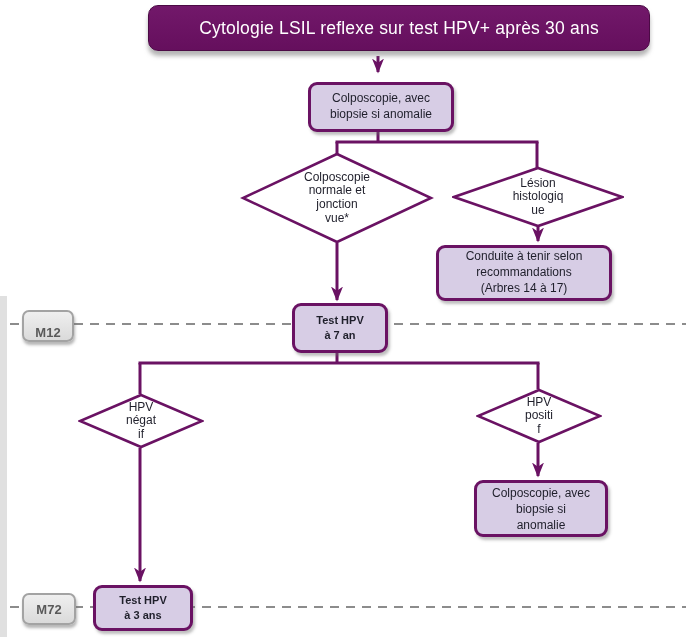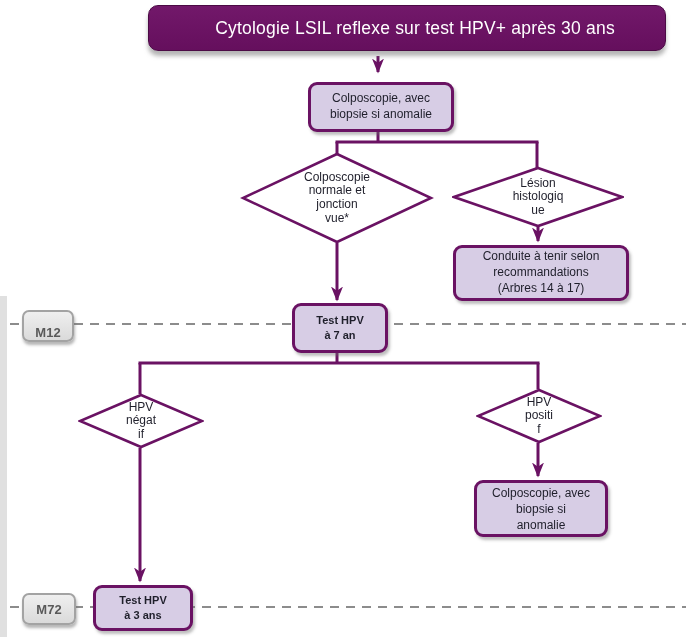--- a/index.html
+++ b/index.html
@@ -9,21 +9,21 @@
   }
   .connectors{position:absolute;left:0;top:0;z-index:1;}
   .edge-strip{position:absolute;left:0;top:296px;width:7px;height:341px;background:#e0e0e0;z-index:0;}
 
   .title-banner{
     position:absolute;left:148px;top:5px;width:500px;height:44px;z-index:3;
     background:linear-gradient(#72186a,#650f5d);
     border:1px solid #4b0a45;border-radius:10px;
     box-shadow:0 5px 4px rgba(120,120,120,0.55);
     display:flex;align-items:center;justify-content:center;
-    color:#ffffff;font-size:17.5px;font-weight:500;letter-spacing:.2px;padding-left:16px;
+    color:#ffffff;font-size:17.5px;font-weight:500;letter-spacing:.2px;
   }
 
   .box{
     position:absolute;z-index:3;background:#d7cde5;border:3px solid #6a1263;border-radius:9px;
     box-shadow:2px 3px 3px rgba(110,110,110,0.45);
     display:flex;flex-direction:column;align-items:center;justify-content:center;
     text-align:center;font-size:12px;line-height:1.32;font-weight:500;overflow:hidden;
   }
   .box .ln{white-space:nowrap;}
   .box.bold{font-weight:700;font-size:11px;}
@@ -104,21 +104,21 @@
     <svg viewBox="0 0 172 62">
       <polygon points="86,2 170,31 86,60 2,31" fill="#ffffff" stroke="#6a1263" stroke-width="2.6"></polygon>
     </svg>
     <div class="dlabel">
       <div class="ln">Lésion</div>
       <div class="ln">histologiq</div>
       <div class="ln">ue</div>
     </div>
   </div>
 
-  <div class="box" style="left:453px;top:245px;width:170px;height:50px;">
+  <div class="box" style="left:436px;top:245px;width:170px;height:50px;">
     <div class="ln">Conduite à tenir selon</div>
     <div class="ln">recommandations</div>
     <div class="ln">(Arbres 14 à 17)</div>
   </div>
 
   <div class="mlabel" style="left:22px;top:310px;width:48px;height:28px;align-items:flex-end;">
     <span>M12</span>
   </div>
 
   <div class="box bold" style="left:292px;top:303px;width:90px;height:44px;">

